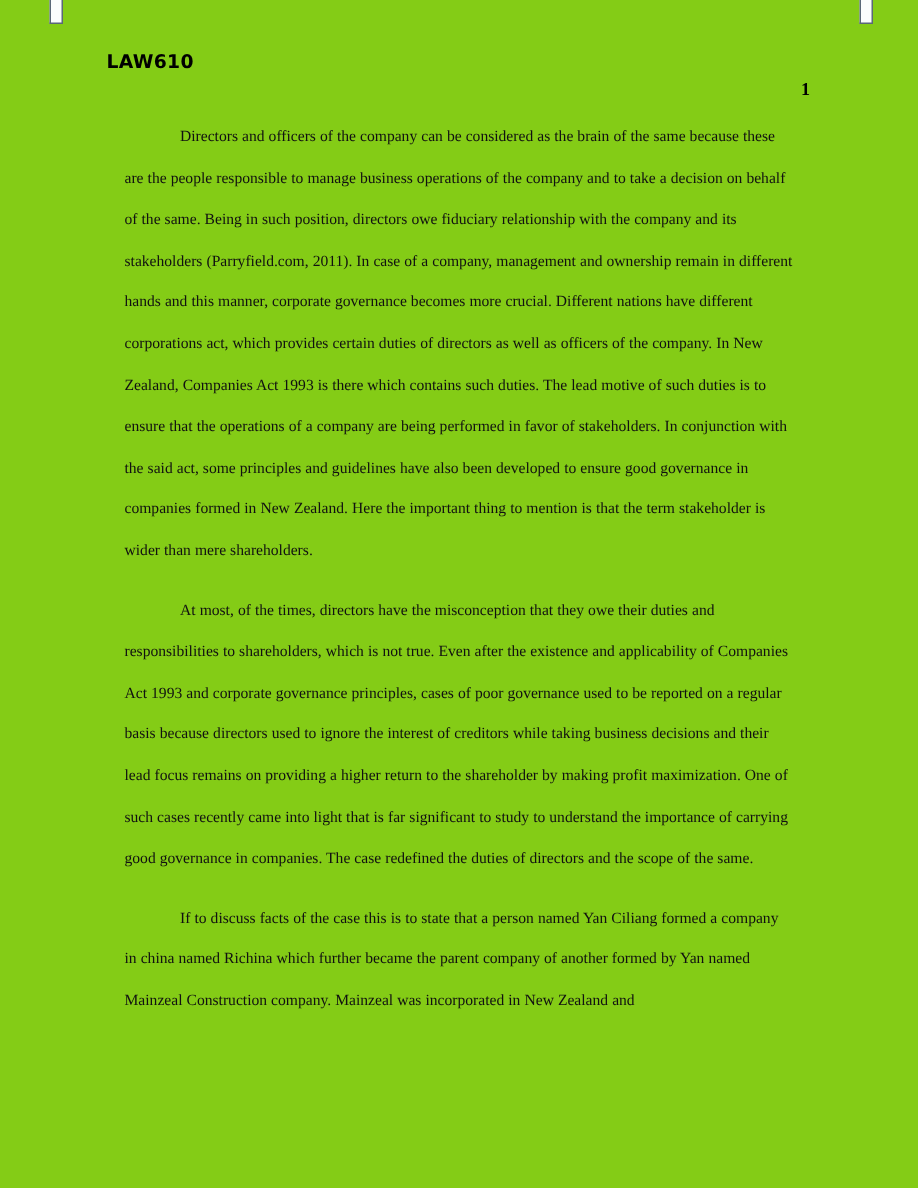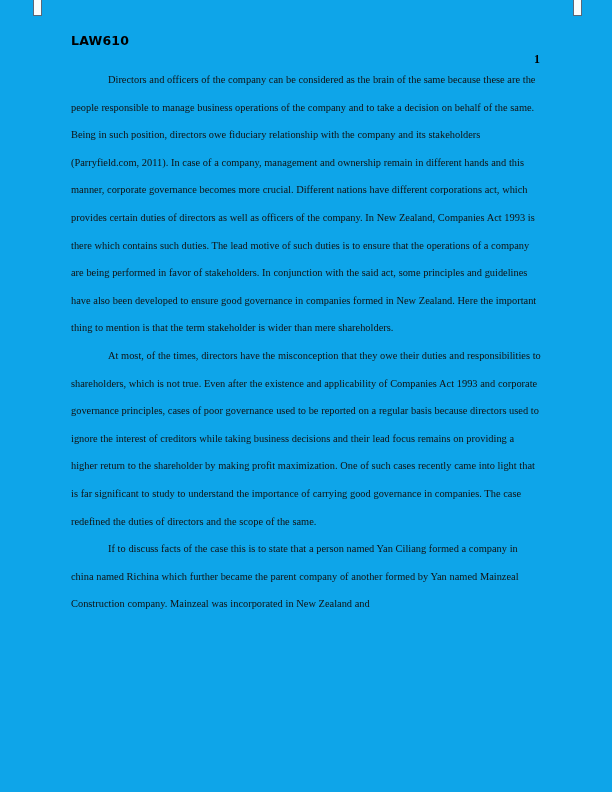--- a/index.html
+++ b/index.html
@@ -5,21 +5,21 @@
 <style>
   html, body {
     margin: 0;
     padding: 0;
     background: #ffffff;
   }
   .page {
     position: relative;
     width: 612px;
     height: 792px;
-    background: #0ea5e9;
+    background: #84cc16;
     overflow: hidden;
     font-family: "Liberation Serif", "DejaVu Serif", serif;
     color: #000000;
     -webkit-font-smoothing: antialiased;
   }
 
   
   .tofu {
     position: absolute;
     width: 9px;
@@ -62,21 +62,21 @@
     position: absolute;
     left: 71px;
     top: 66px;
     width: 470px;
   }
   .para {
     font-size: 10.4px;
     line-height: 27.6px;
     text-indent: 37px;
     text-align: left;
-    margin: 0;
+    margin: 12px;
     color: #111111;
     word-spacing: 0.1px;
   }
 </style>
 </head>
 <body>
 
 <div class="page">
 
   <span class="tofu tofu-left"></span>

